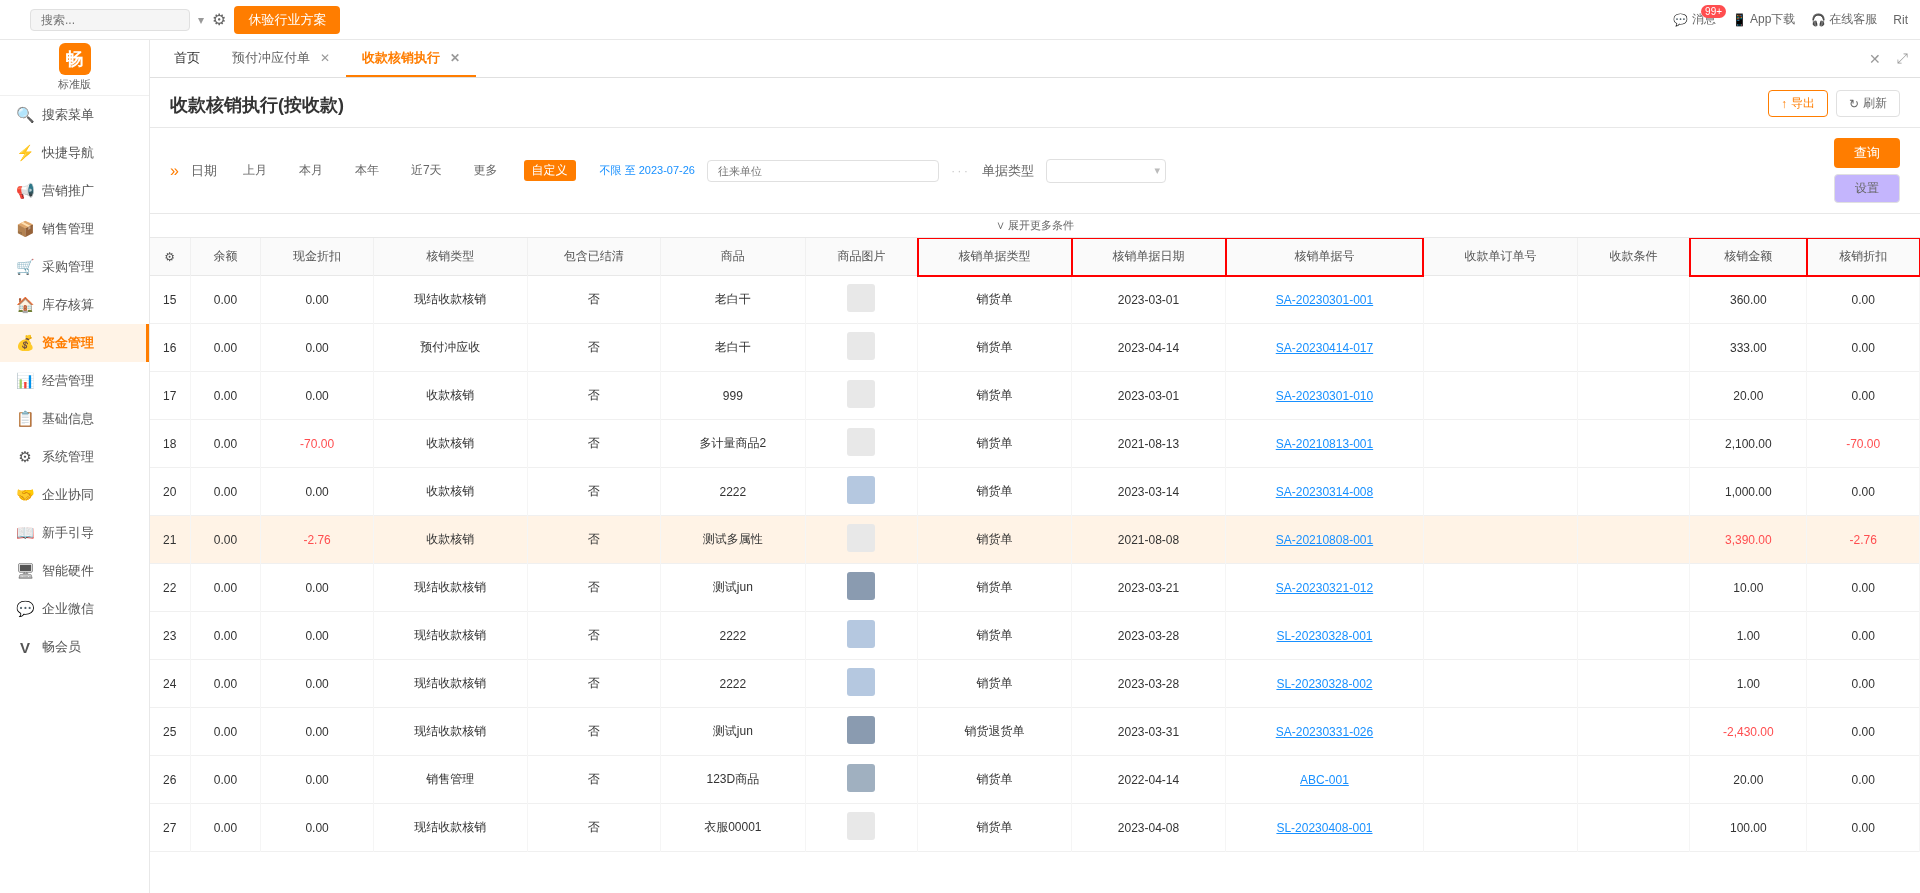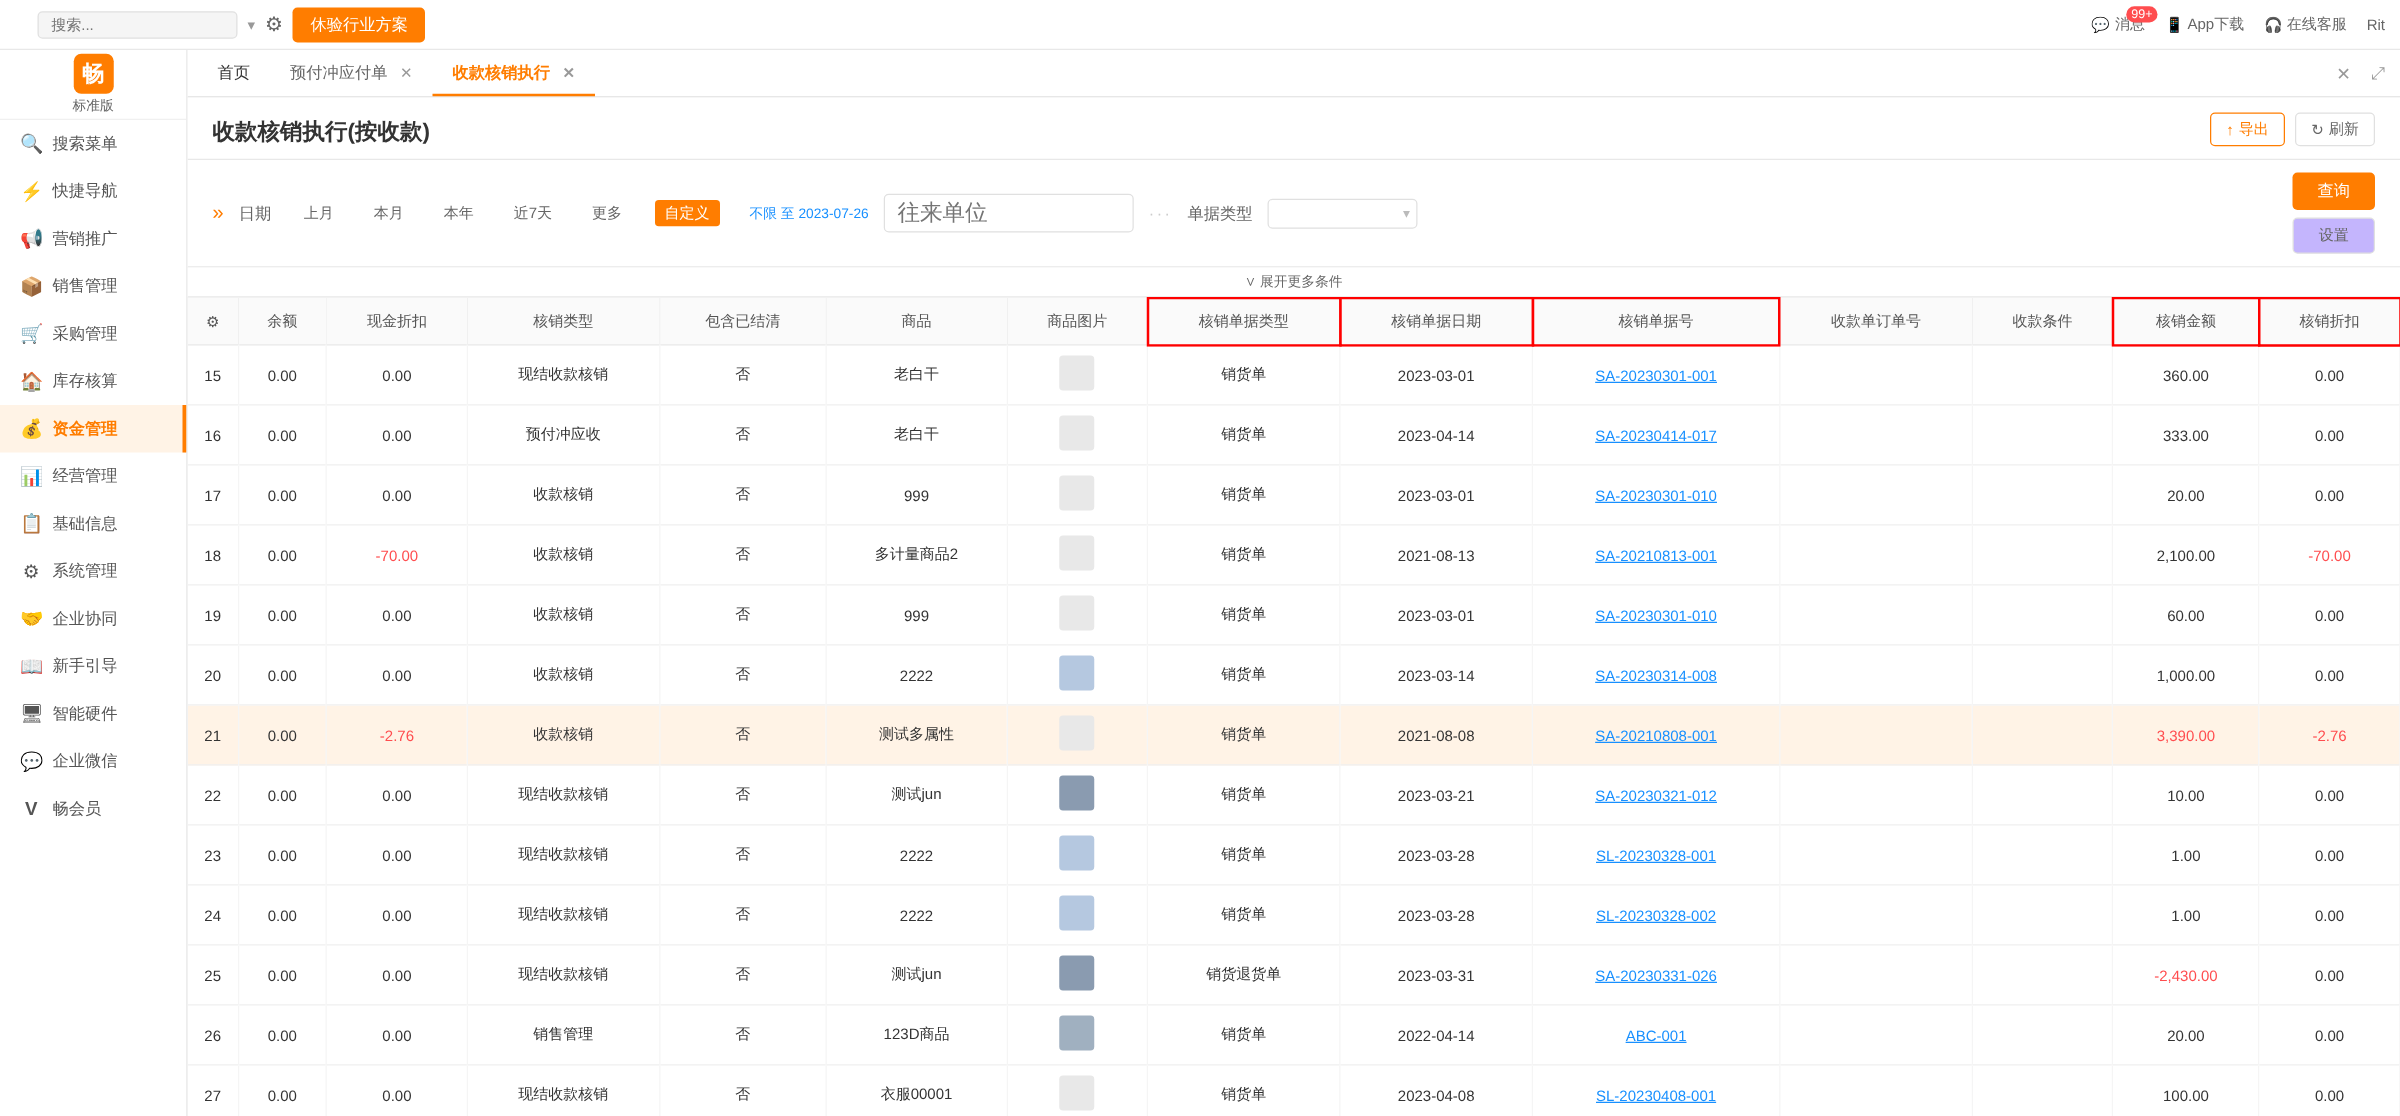--- a/index.html
+++ b/index.html
@@ -118,21 +118,21 @@
       align-items: center;
       gap: 12px;
       flex-wrap: wrap;
     }
     .filter-arrow { color: #ff7d00; cursor: pointer; font-size: 16px; }
     .filter-group { display: flex; align-items: center; gap: 20px; }
     .filter-label { color: #666; font-size: 13px; }
     .filter-btn { color: #666; font-size: 12px; cursor: pointer; padding: 2px 6px; border-radius: 3px; }
     .filter-btn.custom { color: #fff; background: #ff7d00; border-radius: 3px; padding: 2px 8px; }
     .filter-date-range { color: #1890ff; font-size: 12px; }
-    .filter-input { border: 1px solid #e0e0e0; border-radius: 4px; padding: 4px 10px; width: 200px; color: #bbb; font-size: 18px; }
+    .filter-input { border: 1px solid #e0e0e0; border-radius: 4px; padding: 4px 10px; width: 232px; color: #bbb; font-size: 11px; }
     .filter-dots { color: #ccc; letter-spacing: 2px; }
     .filter-select { border: 1px solid #e0e0e0; border-radius: 4px; padding: 4px 24px 4px 10px; font-size: 12px; color: #bbb; background: #fff; appearance: none; min-width: 120px; }
     .btn-query { background: #ff7d00; color: #fff; border: none; border-radius: 4px; padding: 6px 20px; font-size: 13px; cursor: pointer; }
     .btn-settings { background: #c4b5fd; color: #666; border: 1px solid #e0e0e0; border-radius: 4px; padding: 5px 14px; font-size: 12px; cursor: pointer; }
     .filter-spacer { flex: 1; }
 
     
     .expand-more {
       background: #fff;
       text-align: center;
@@ -440,36 +440,20 @@
       <td><span class="img-placeholder"></span></td>
       <td>销货单</td>
       <td>2021-08-13</td>
       <td class="link">SA-20210813-001</td>
       <td></td>
       <td></td>
       <td class="">2,100.00</td>
       <td class="red">-70.00</td>
     </tr>
             <tr>
-      <td>19</td>
-      <td>0.00</td>
-      <td class="">0.00</td>
-      <td>收款核销</td>
-      <td>否</td>
-      <td>999</td>
-      <td><span class="img-placeholder"></span></td>
-      <td>销货单</td>
-      <td>2023-03-01</td>
-      <td class="link">SA-20230301-010</td>
-      <td></td>
-      <td></td>
-      <td class="">60.00</td>
-      <td class="">0.00</td>
-    </tr>
-            <tr>
       <td>20</td>
       <td>0.00</td>
       <td class="">0.00</td>
       <td>收款核销</td>
       <td>否</td>
       <td>2222</td>
       <td><span class="img-placeholder-color"></span></td>
       <td>销货单</td>
       <td>2023-03-14</td>
       <td class="link">SA-20230314-008</td>

